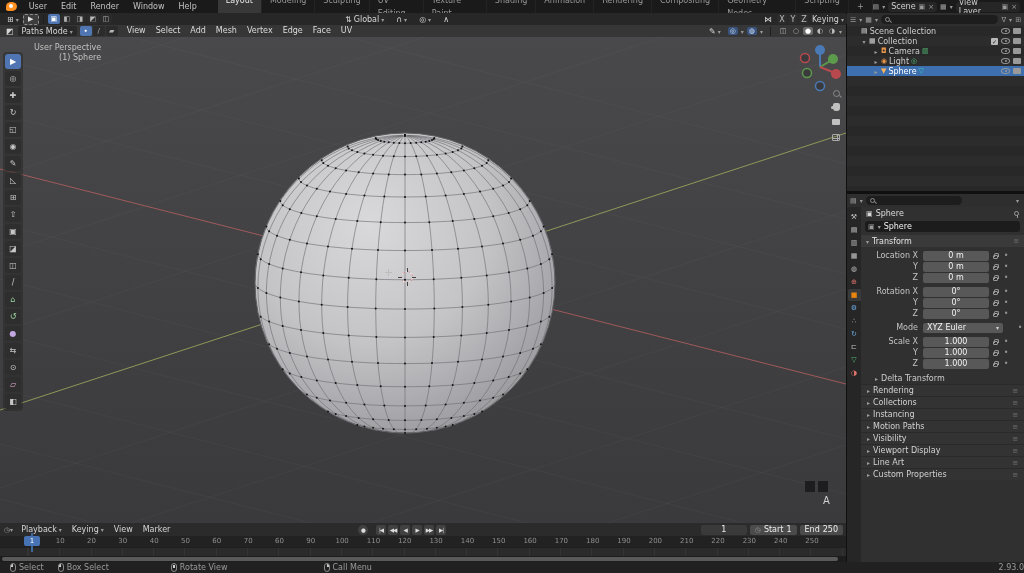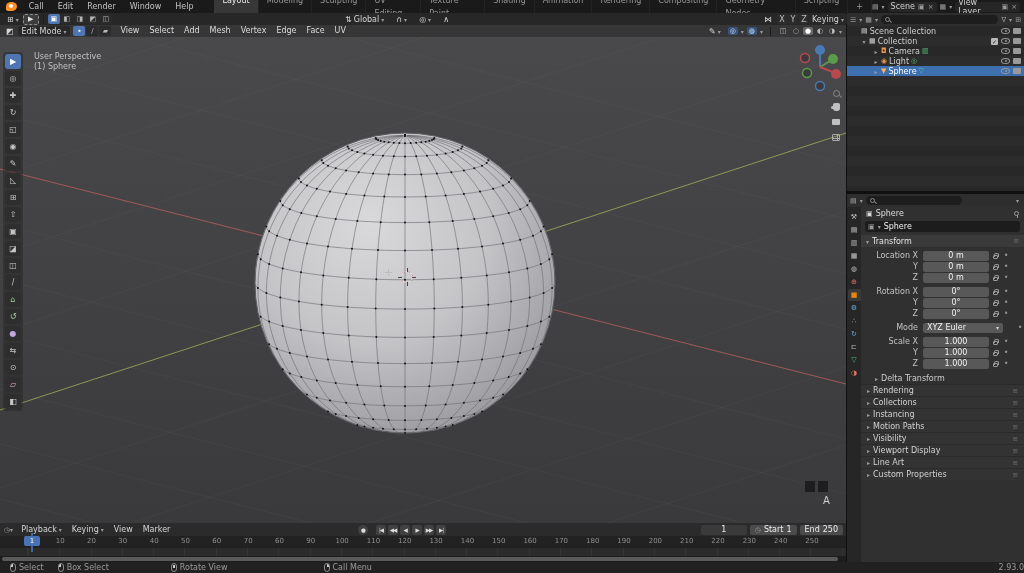--- a/index.html
+++ b/index.html
@@ -43,21 +43,21 @@
                  background:#2c2c2c; border-radius:1px; color:#bdbdbd; }
   .shading-set { display:flex; align-items:center; gap:2px; }
   .sh-ico { font-size:7px; color:#bdbdbd; width:10px; text-align:center; }
   .sh-ico.on { background:#6a6a6a; border-radius:2px; color:#fff; }
   .blue-ico { background:#39537d; border-radius:2px; color:#cfe0f5; padding:0 2px; font-size:7px; }
 
   
   #viewport { position:absolute; left:0; top:37px; width:846px; height:486px;
               background:linear-gradient(#49494b,#3a3a3c); overflow:hidden; }
   #scene-svg { position:absolute; left:0; top:0; }
-  #vp-overlay { position:absolute; left:34px; top:15px; color:#c2c2c2; line-height:10px; }
+  #vp-overlay { position:absolute; left:34px; top:6px; color:#c2c2c2; line-height:10px;text-align:right; }
   
   #vp-toolbar { position:absolute; left:3px; top:15px; width:20px; display:flex; flex-direction:column; gap:2px;
                 background:rgba(40,40,40,.55); padding:2px; border-radius:4px; }
   .tool-btn { width:16px; height:15px; border-radius:3px; background:#2e2e2e; color:#c6c6c6;
               display:flex; align-items:center; justify-content:center; font-size:8px; }
   .tool-btn.active { background:#4f76b3; color:#fff; }
   
   #gizmo { position:absolute; left:795px; top:4px; }
   .vp-side-btn { position:absolute; left:829px; width:14px; height:12px; color:#c0c0c0; font-size:8px;
                  display:flex; align-items:center; justify-content:center; }
@@ -174,21 +174,21 @@
 </style>
 </head>
 <body>
 
 <div id="app">
 
   <header id="topbar">
     <span class="logo"></span>
     <nav style="display:flex">
 
-    <span class="menu-item">Call</span>
+    <span class="menu-item">User</span>
         <span class="menu-item">Edit</span>
         <span class="menu-item">Render</span>
         <span class="menu-item">Window</span>
         <span class="menu-item">Help</span>
       </nav>
     <div id="workspaces">
 
     <span class="ws-tab active">Layout</span>
         <span class="ws-tab">Modeling</span>
         <span class="ws-tab">Sculpting</span>
@@ -262,21 +262,21 @@
     </div>
     <span class="hbtn dark" style="position:absolute;left:808px">
       <span>Keying</span>
         <span class="caret">▾</span>
       </span>
   </div>
 
   <div id="row-b">
     <span class="hbtn" style="margin-left:2px">◩</span>
     <span class="hbtn dark">
-      <span>Edit Mode</span>
+      <span>Paths Mode</span>
         <span class="caret">▾</span>
       </span>
     <span class="pill-group" style="margin-left:3px">
       <span class="mini on">∙</span>
       <span class="mini">∕</span>
       <span class="mini">▰</span>
     </span>
     <nav style="display:flex;margin-left:4px">
 
     <span class="vh-menu">View</span>

